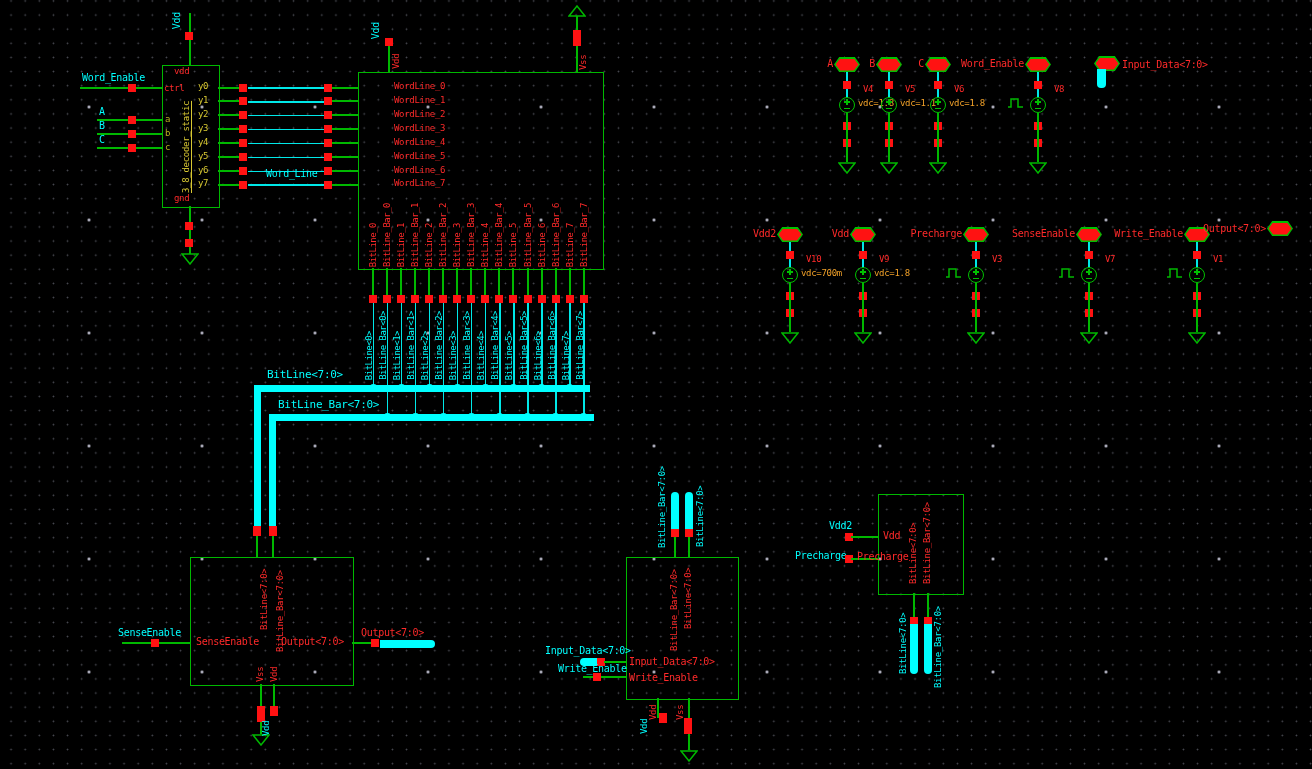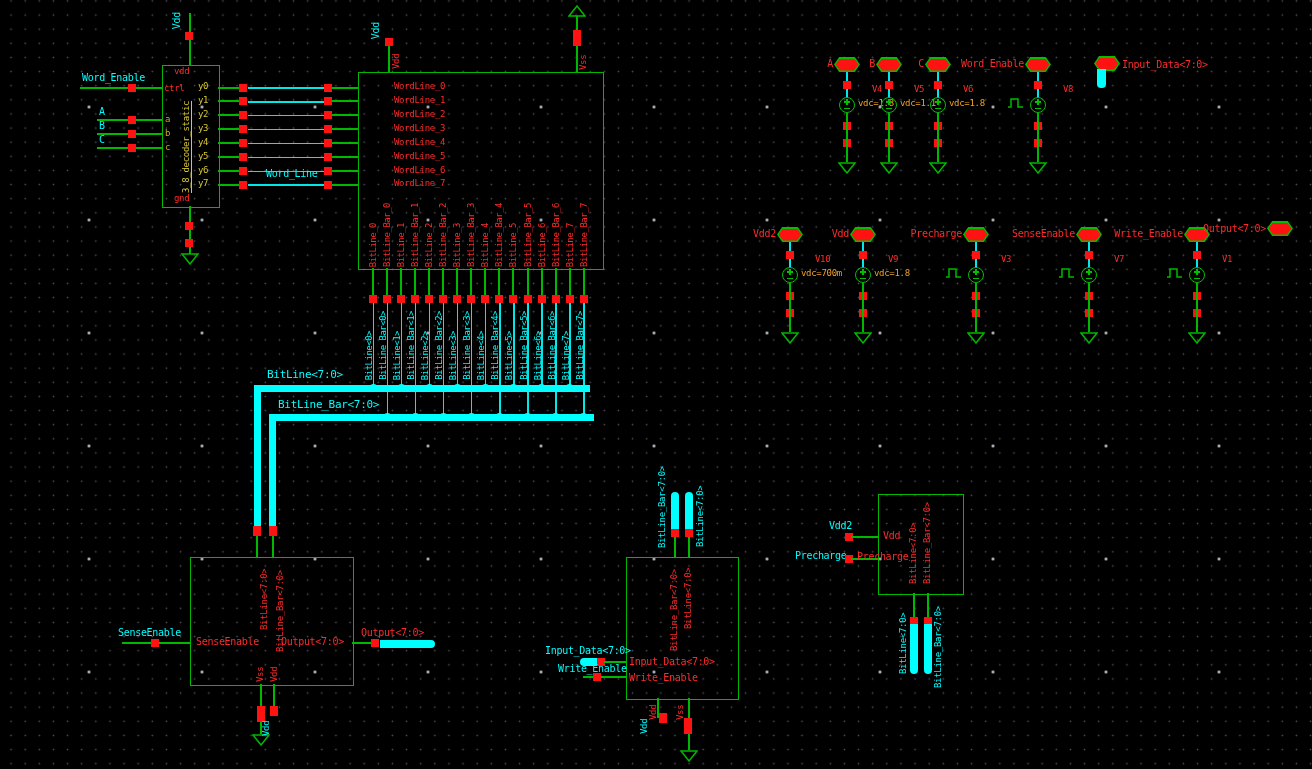--- a/index.html
+++ b/index.html
@@ -32,21 +32,21 @@
   .plus{position:absolute;left:4px;top:3.2px;width:6px;height:1.4px;background:#00c000;}
   .plus::after{content:"";position:absolute;left:2.3px;top:-2.3px;width:1.4px;height:6px;background:#00c000;}
   .minus{position:absolute;left:4px;top:9.5px;width:6px;height:1.4px;background:#00c000;}
   .svgabs{position:absolute;}
   
   .src{position:absolute;width:0;height:0;}
   .src .pl{right:14px;top:2px;}
   .src .hx{left:-13px;top:0;}
   .src .vseg{left:-1px;top:15px;width:2px;height:26px;}
   .src .sA{left:-4px;top:24px;}
-  .src .nm{left:25px;top:28px;}
+  .src .nm{left:16px;top:28px;}
   .src .vc{left:-8px;top:40px;}
   .src .pr{left:11px;top:42px;}
   .src .sB{left:-4px;top:65px;}
   .src .sC{left:-4px;top:82px;}
   .src .gseg{left:-1px;top:56px;width:2px;height:49px;}
   .src .gn{left:-9px;top:105px;}
   .src .pu{left:-31px;top:39px;}
   
   #y-labels{position:absolute;left:198px;top:81px;}
   #y-labels .row{height:13.93px;font-size:9px;color:#d8c832;line-height:10px;letter-spacing:-.3px;}

